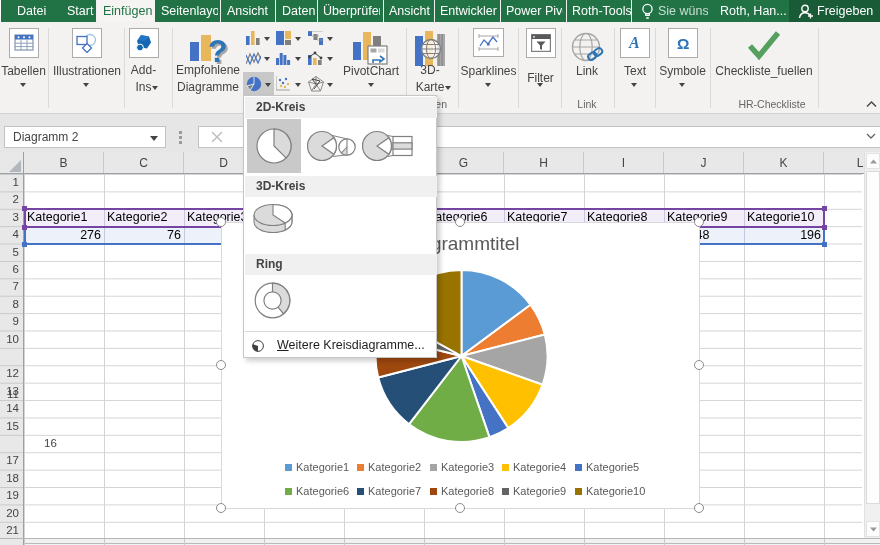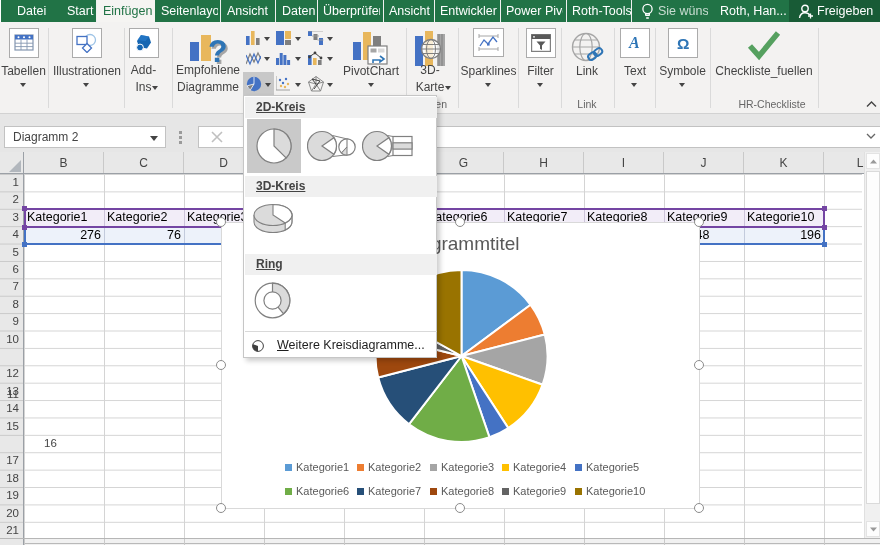--- a/index.html
+++ b/index.html
@@ -27,21 +27,21 @@
 #gutter{position:absolute;left:0;top:22px;width:24px;height:364px;background:#e8e8e8;border-right:1px solid #9ba0a6;}
 .rn{position:absolute;width:19px;text-align:right;font-size:11.5px;color:#444;height:17px;line-height:17px;}
 .cell{position:absolute;font-size:12.5px;color:#000;white-space:nowrap;height:17px;line-height:17px;}
 
 #vsb{position:absolute;left:864px;top:0;width:16px;height:386px;background:#f0f0f0;border-left:1px solid #e0e0e0;}
 
 #chart{position:absolute;left:221px;top:70px;width:479px;height:287px;background:#fff;border:1px solid #d9d9d9;}
 .handle{position:absolute;width:10px;height:10px;border-radius:50%;background:#fff;border:1.2px solid #8c8c8c;}
 
 #menu{left:243px;top:95px;width:194px;height:263px;background:#fff;border:1px solid #c6c6c6;box-shadow:3px 3px 5px rgba(0,0,0,0.2);}
-.mhead{position:absolute;left:1px;width:192px;height:21px;background:#f0f0f0;font-size:12px;font-weight:bold;color:#444;line-height:21px;padding-left:11px;text-decoration:underline;}
+.mhead{position:absolute;left:1px;width:192px;height:21px;background:#f0f0f0;font-size:12px;font-weight:bold;color:#444;line-height:21px;padding-left:11px;}
 .lg{position:absolute;width:7px;height:7px;}
 .lt{position:absolute;font-size:11px;color:#595959;white-space:nowrap;}
 #gutter{background-image:linear-gradient(to bottom,#c9c9c9 1px,transparent 1px);background-size:100% 17.4px;}
 </style></head>
 <body>
 <div id="root">
 
 <div id="tabbar" class="abs">
   <div class="tsep" style="left:95px;"></div>
   <div class="tsep" style="left:219px;"></div>
@@ -236,21 +236,21 @@
   <div class="darr" style="left:485px;top:61px;"></div>
 
   <div class="iconbox" style="left:526px;">
     <svg width="20" height="18" viewBox="0 0 20 18">
       <rect x="0.6" y="0.6" width="18.8" height="16.8" fill="#fff" stroke="#7f7f7f" stroke-width="1.2"></rect>
       <rect x="0.6" y="0.6" width="18.8" height="4.4" fill="#595959"></rect>
       <circle cx="3" cy="2.8" r="0.9" fill="#fff"></circle>
       <path d="M5.5 7.5h9L11 11.5v4.5l-2-1.2v-3.3z" fill="#595959"></path>
     </svg>
   </div>
-  <div class="blab" style="left:513px;width:55px;">Filter</div>
+  <div class="blab" style="left:513px;width:55px;margin-top:7px;">Filter</div>
   <div class="darr" style="left:537px;top:61px;"></div>
 
   <svg class="abs" style="left:570px;top:10px;" width="34" height="34" viewBox="0 0 34 34">
     <circle cx="16" cy="15" r="13.5" fill="none" stroke="#a6a6a6" stroke-width="1.4"></circle>
     <ellipse cx="16" cy="15" rx="6.2" ry="13.5" fill="none" stroke="#a6a6a6" stroke-width="1.2"></ellipse>
     <path d="M2.5 15h27M4.5 8h23M4.5 22h23" stroke="#a6a6a6" stroke-width="1.2"></path>
     <g transform="translate(17,24) rotate(-35)">
       <rect x="0" y="0" width="8.6" height="6.2" rx="3" fill="none" stroke="#2e75b6" stroke-width="2"></rect>
       <rect x="7" y="0" width="8.6" height="6.2" rx="3" fill="none" stroke="#2e75b6" stroke-width="2"></rect>
     </g>

